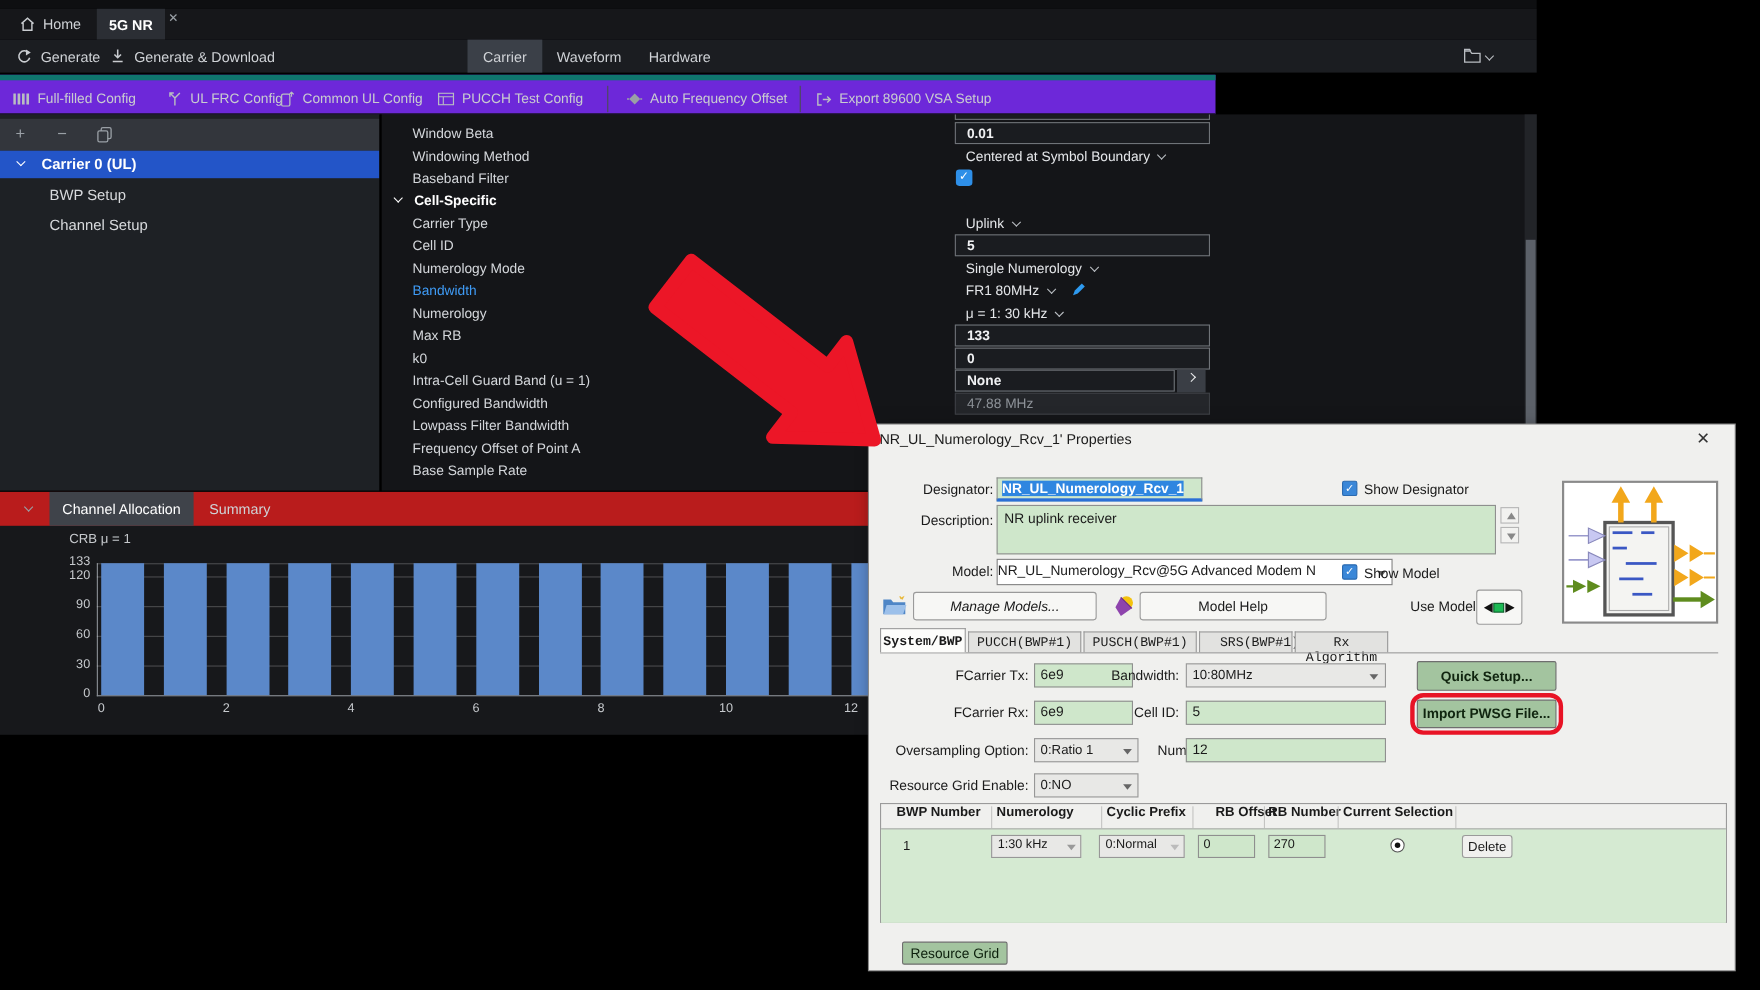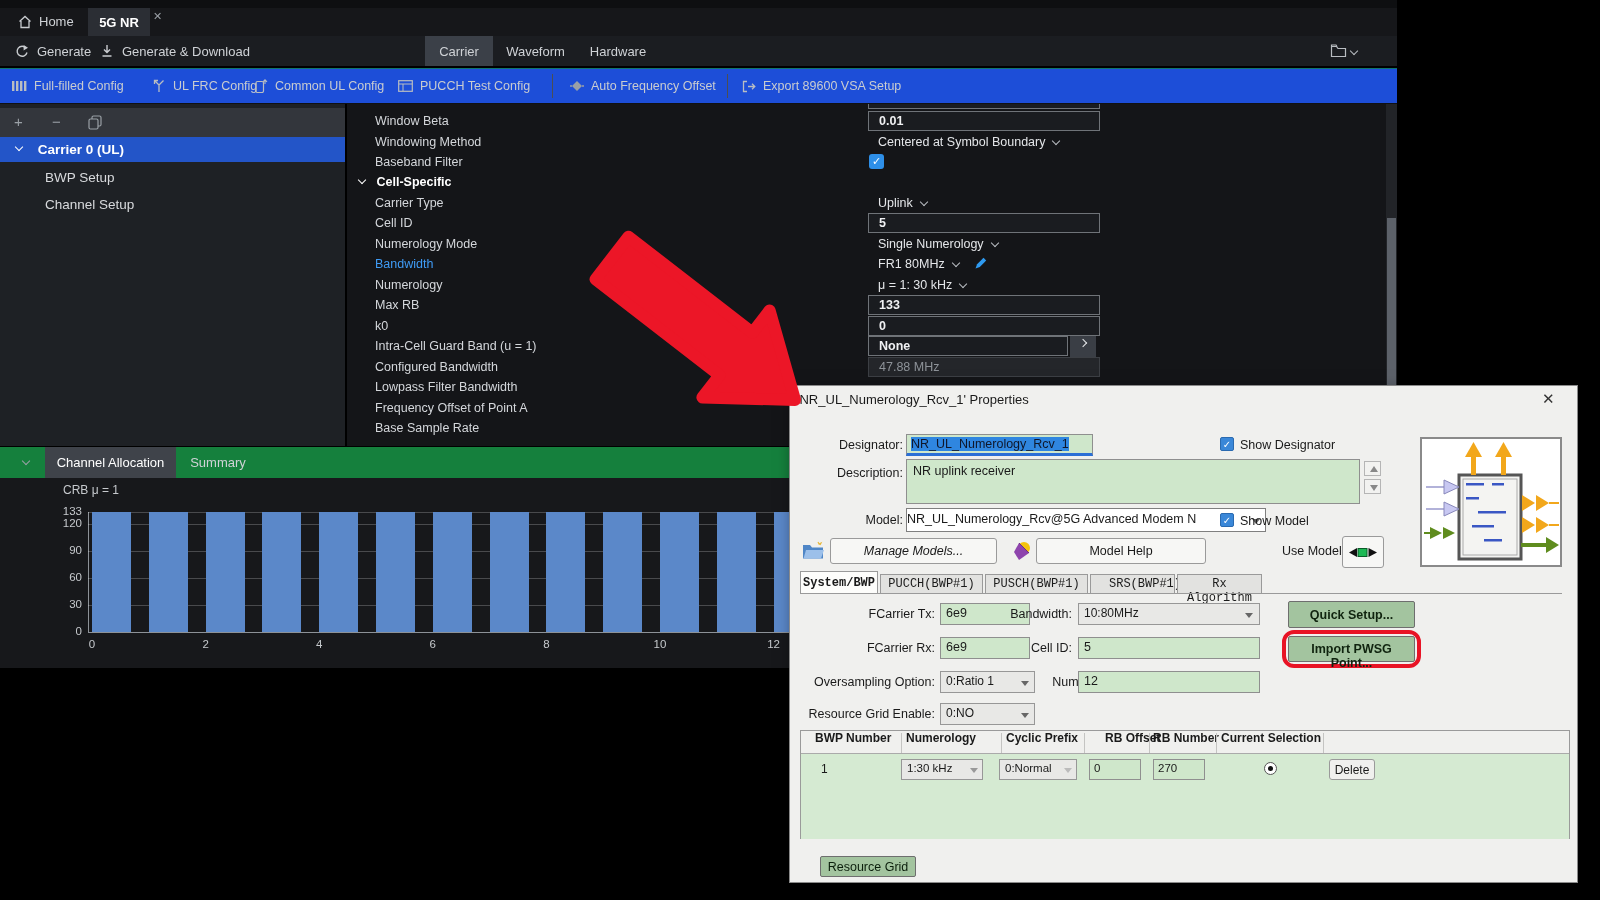--- a/index.html
+++ b/index.html
@@ -5,21 +5,21 @@
   * { margin:0; padding:0; box-sizing:border-box; }
   html,body { width:1600px; height:900px; background:#000; overflow:hidden;
     font-family:"Liberation Sans","DejaVu Sans",sans-serif; }
   .abs { position:absolute; }
   #app { position:absolute; left:0; top:0; width:1397px; height:882px; background:#000; }
 
   
   #topstrip { left:0; top:0; width:1397px; height:8px; background:#0e0f11; }
   #tabbar { left:0; top:8px; width:1397px; height:28px; background:#16171a; color:#cfd2d6; font-size:13px; }
   #menubar { left:0; top:36px; width:1397px; height:30px; background:#1b1d21; color:#cfd2d6; font-size:13px; }
-  #ribbon { left:0; top:68px; width:1397px; height:36px; background:#1d4ed8; color:#c9ccd0; font-size:12.5px; border-top:1px solid #0f766e; border-bottom:1px solid #101114; }
+  #ribbon { left:0; top:68px; width:1105px; height:36px; background:#6d28d9; color:#c9ccd0; font-size:12.5px; border-top:5px solid #0f766e; border-bottom:1px solid #101114; }
   .ritem { position:absolute; top:0; height:34px; display:flex; align-items:center; gap:7px; }
   .rdiv { position:absolute; top:5px; width:1px; height:24px; background:#4a4e54; }
   .navtab { position:absolute; top:0; height:30px; display:flex; align-items:center; justify-content:center; }
   .navtab.active { background:#3b4048; }
 
   
   #tree { left:0; top:104px; width:345px; height:343px; background:#1e2125; color:#d8dadd; }
   #treebar { position:absolute; left:0; top:4px; width:345px; height:29px; background:#33363c; color:#9aa0a6; }
   #settings { left:345px; top:104px; width:1052px; height:343px; background:#141518; color:#d4d7db; font-size:12.5px; overflow:hidden; border-left:2px solid #000; }
   .srow { position:absolute; left:28px; height:20px; line-height:20px; white-space:nowrap; }
@@ -27,21 +27,21 @@
   .sbox { position:absolute; width:232px; height:20px; background:#1a1c20; border:1px solid #6f7378; color:#f0f1f3; font-size:12.5px; font-weight:bold; line-height:18px; padding-left:10px; }
   .cv { display:inline-block; width:6px; height:6px; border-right:1.6px solid #b9bdc2; border-bottom:1.6px solid #b9bdc2; transform:rotate(45deg); margin-left:8px; vertical-align:2px; }
   .cb { position:absolute; width:15px; height:15px; background:#2e8fe8; border-radius:3px; color:#fff; font-size:11px; line-height:15px; text-align:center; }
 
   
   #sbtrack { left:1386px; top:104px; width:11px; height:343px; background:#222428; }
   #sbthumb { position:absolute; left:1px; top:114px; width:9px; height:229px; background:#5c6169; }
 
   
   #bottom { left:0; top:447px; width:1397px; height:221px; background:#17181b; color:#c6c9cd; }
-  #btabs { position:absolute; left:0; top:0; width:1397px; height:31px; background:#15803d; }
+  #btabs { position:absolute; left:0; top:0; width:1397px; height:31px; background:#b91c1c; }
   .btab { position:absolute; top:0; height:31px; display:flex; align-items:center; justify-content:center; font-size:13px; color:#cfd2d6; }
   .btab.active { background:#3f434a; color:#fff; }
   .bar { position:absolute; width:39px; background:#5b88c9; }
   .grid { position:absolute; left:88px; width:1304px; height:1px; background:rgba(255,255,255,.22); }
   .ytick { position:absolute; width:34px; text-align:right; font-size:11.5px; color:#c6c9cd; }
   .xtick { position:absolute; width:30px; text-align:center; font-size:11.5px; color:#c6c9cd; top:191px; }
 
   
   #dialog { position:absolute; left:790px; top:386px; width:787px; height:496px; background:#f0f0ee; color:#1a1a1a; font-size:12.5px; box-shadow:0 0 0 1px #8a8a8a, 5px 7px 16px rgba(0,0,0,.65); z-index:40; }
   .dlabel { position:absolute; text-align:right; color:#1a1a1a; }
@@ -313,21 +313,21 @@
 
   <div class="abs" style="left:0;top:446px;width:1397px;height:1px;background:#000;"></div>
 </div>
 
 <div id="dialog">
   <div class="abs" style="left:7px;top:6px;font-size:13px;">'NR_UL_Numerology_Rcv_1' Properties</div>
   <div class="abs" style="left:752px;top:4px;font-size:15px;color:#333;">✕</div>
 
   <div class="dlabel" style="left:20px;top:52px;width:93px;">Designator:</div>
   <div class="greenbox" style="left:116px;top:48px;width:187px;height:22px;border-bottom:3px solid #2b6fd6;padding:2px 4px;">
-    <span style="background:#2f86e0;color:#0f172a;">NR_UL_Numerology_Rcv_1</span>
+    <span style="background:#2f86e0;color:#ffffff;font-weight:bold;">NR_UL_Numerology_Rcv_1</span>
   </div>
   <div class="cbd" style="left:430px;top:51px;">✓</div>
   <div class="abs" style="left:450px;top:52px;">Show Designator</div>
 
   <div class="dlabel" style="left:20px;top:80px;width:93px;">Description:</div>
   <div class="greenbox" style="left:116px;top:73px;width:454px;height:45px;padding:4px 6px;">NR uplink receiver</div>
   <div class="spin up" style="left:574px;top:75px;"></div>
   <div class="spin dn" style="left:574px;top:93px;"></div>
 
   <div class="dlabel" style="left:20px;top:127px;width:93px;">Model:</div>
@@ -407,21 +407,21 @@
   <div class="greenbox" style="left:150px;top:217px;width:90px;height:22px;">6e9</div>
   <div class="dlabel" style="left:212px;top:221px;width:70px;">Bandwidth:</div>
   <div class="dselect" style="left:288px;top:217px;width:182px;height:22px;"><span>10:80MHz</span><span class="dchev" style="right:6px;top:9px;"></span></div>
   <div class="gbtn" style="left:498px;top:215px;width:127px;height:27px;padding-top:6px;">Quick Setup...</div>
 
   <div class="dlabel" style="left:55px;top:255px;width:90px;">FCarrier Rx:</div>
   <div class="greenbox" style="left:150px;top:251px;width:90px;height:22px;">6e9</div>
   <div class="dlabel" style="left:212px;top:255px;width:70px;">Cell ID:</div>
   <div class="greenbox" style="left:288px;top:251px;width:182px;height:22px;">5</div>
   <div class="abs" style="left:492px;top:244px;width:139px;height:38px;border:4px solid #e81325;border-radius:12px;">
-    <div class="gbtn" style="left:2px;top:2px;width:127px;height:26px;padding-top:5px;">Import PWSG Point...</div>
+    <div class="gbtn" style="left:2px;top:2px;width:127px;height:26px;padding-top:5px;">Import PWSG File...</div>
   </div>
 
   <div class="dlabel" style="left:15px;top:289px;width:130px;">Oversampling Option:</div>
   <div class="dselect" style="left:150px;top:285px;width:95px;height:22px;"><span>0:Ratio 1</span><span class="dchev" style="right:5px;top:9px;"></span></div>
   <div class="dlabel" style="left:252px;top:289px;width:118px;">Num Rx RFChains:</div>
   <div class="greenbox" style="left:288px;top:285px;width:182px;height:22px;">12</div>
 
   <div class="dlabel" style="left:15px;top:321px;width:130px;">Resource Grid Enable:</div>
   <div class="dselect" style="left:150px;top:317px;width:95px;height:22px;"><span>0:NO</span><span class="dchev" style="right:5px;top:9px;"></span></div>
 

